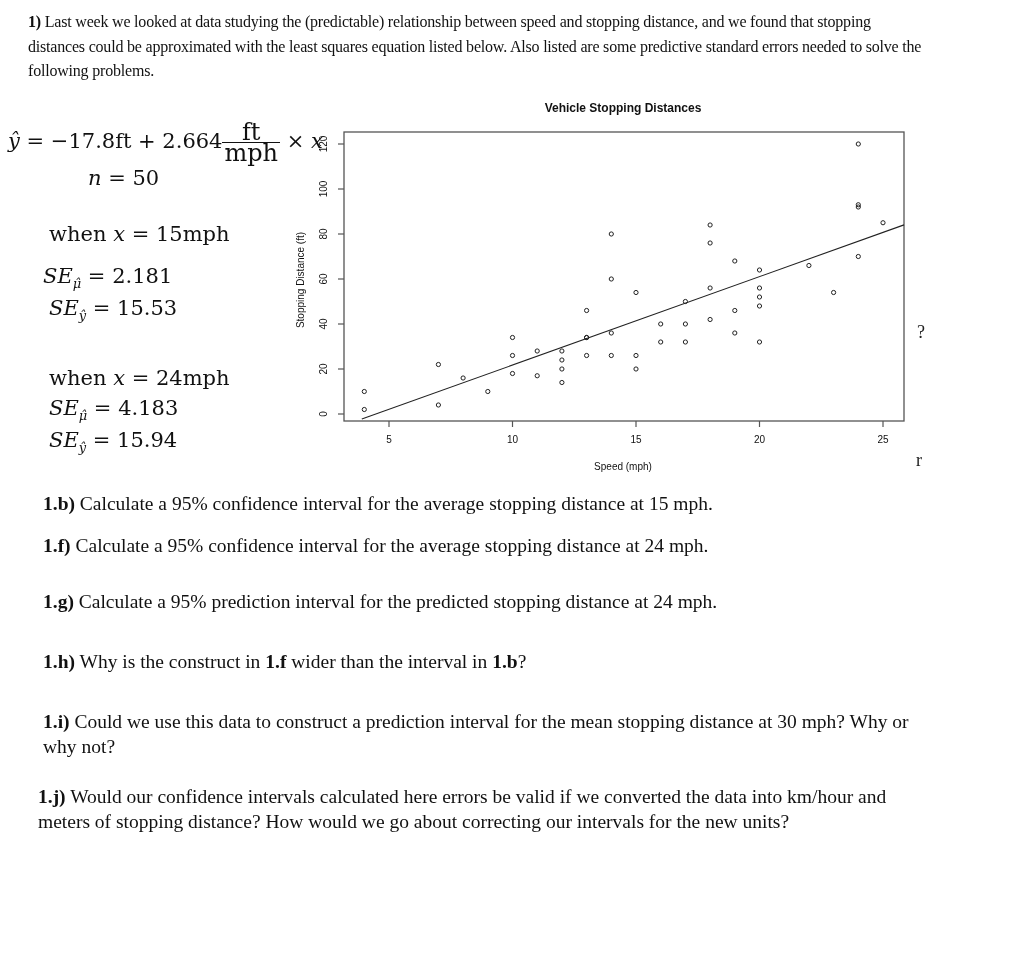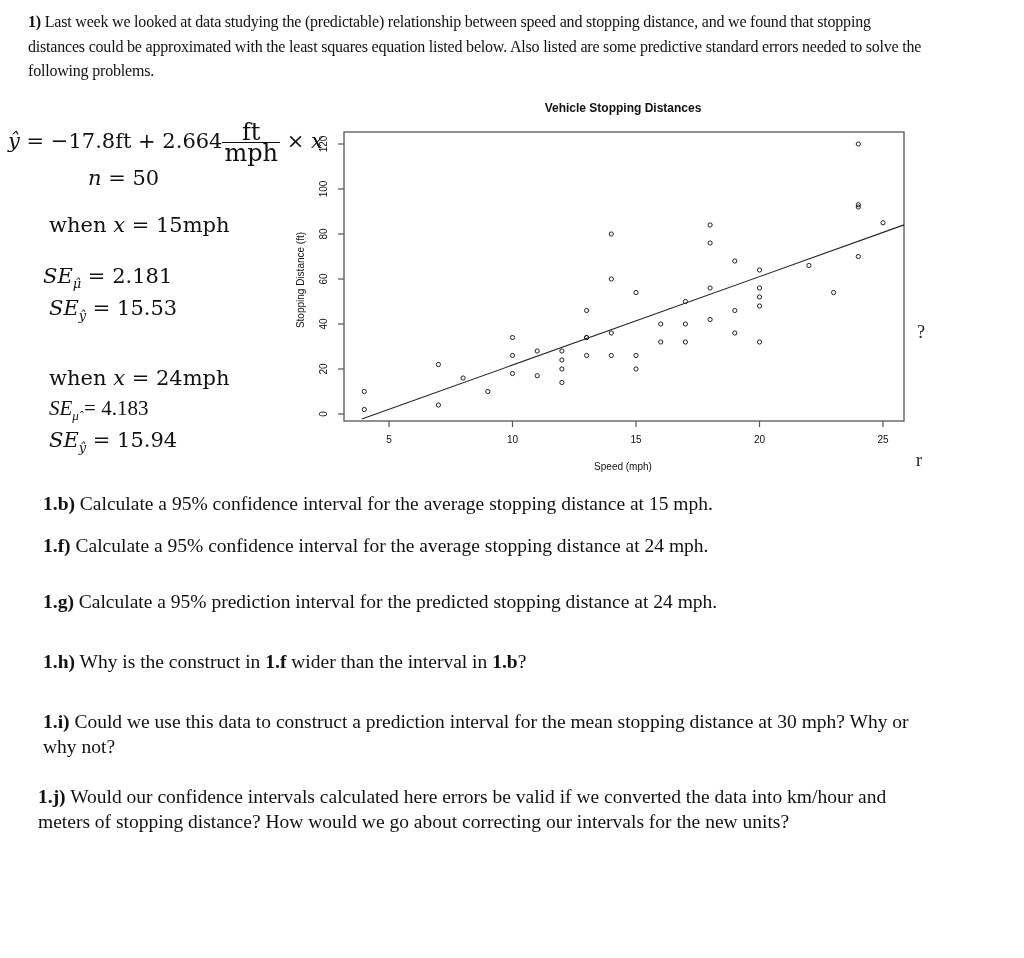--- a/index.html
+++ b/index.html
@@ -23,26 +23,26 @@
 
 <div id="intro" class="para"><b>1)</b><span> Last week we looked at data studying the (predictable) relationship between speed and stopping distance, and we found that stopping distances could be approximated with the least squares equation listed below. Also listed are some predictive standard errors needed to solve the following problems.</span></div>
 
 <div class="math" style="left:8px; top:122px;">
   <i>ŷ</i>
   <span>= −17.8ft + 2.664</span><span class="frac"><span class="num">ft</span><span class="den">mph</span></span>
   <span style="font-style:italic">× x</span>
 </div>
 <div class="math" style="left:88px; top:166px;"><i>n</i> <span>= 50</span></div>
 
-<div class="math" style="left:49px; top:213px;"><span>when</span> <i>x</i> <span>= 15mph</span></div>
+<div class="math" style="left:49px; top:222px;"><span>when</span> <i>x</i> <span>= 15mph</span></div>
 <div class="math" style="left:43px; top:264px;"><i>SE</i><span class="sub">μ̂</span> <span>= 2.181</span></div>
 <div class="math" style="left:49px; top:296px;"><i>SE</i><span class="sub">ŷ</span> <span>= 15.53</span></div>
 
 <div class="math" style="left:49px; top:366px;"><span>when</span> <i>x</i> <span>= 24mph</span></div>
-<div class="math" style="left:49px; top:396px;font-family:Liberation Serif, serif;"><i>SE</i><span class="sub">μ̂</span> <span>= 4.183</span></div>
+<div class="math" style="left:49px; top:396px;"><i>SE</i><span class="sub">μ̂</span> <span>= 4.183</span></div>
 <div class="math" style="left:49px; top:428px;"><i>SE</i><span class="sub">ŷ</span> <span>= 15.94</span></div>
 
 <div id="chart-wrap">
   <svg id="chart" width="650" height="385" viewBox="280 95 650 385">
     <text x="623" y="112" text-anchor="middle" font-size="12" font-weight="bold" fill="#111">Vehicle Stopping Distances</text>
     <rect x="344" y="132" width="560" height="289" fill="none" stroke="#555" stroke-width="1.3"></rect>
     <g id="xticks">
         <line x1="389" x2="389" y1="421" y2="427" stroke="#555" stroke-width="1.2"></line>
         <text x="389" y="443" text-anchor="middle" font-size="10" fill="#111">5</text>
         <line x1="512.5" x2="512.5" y1="421" y2="427" stroke="#555" stroke-width="1.2"></line>

